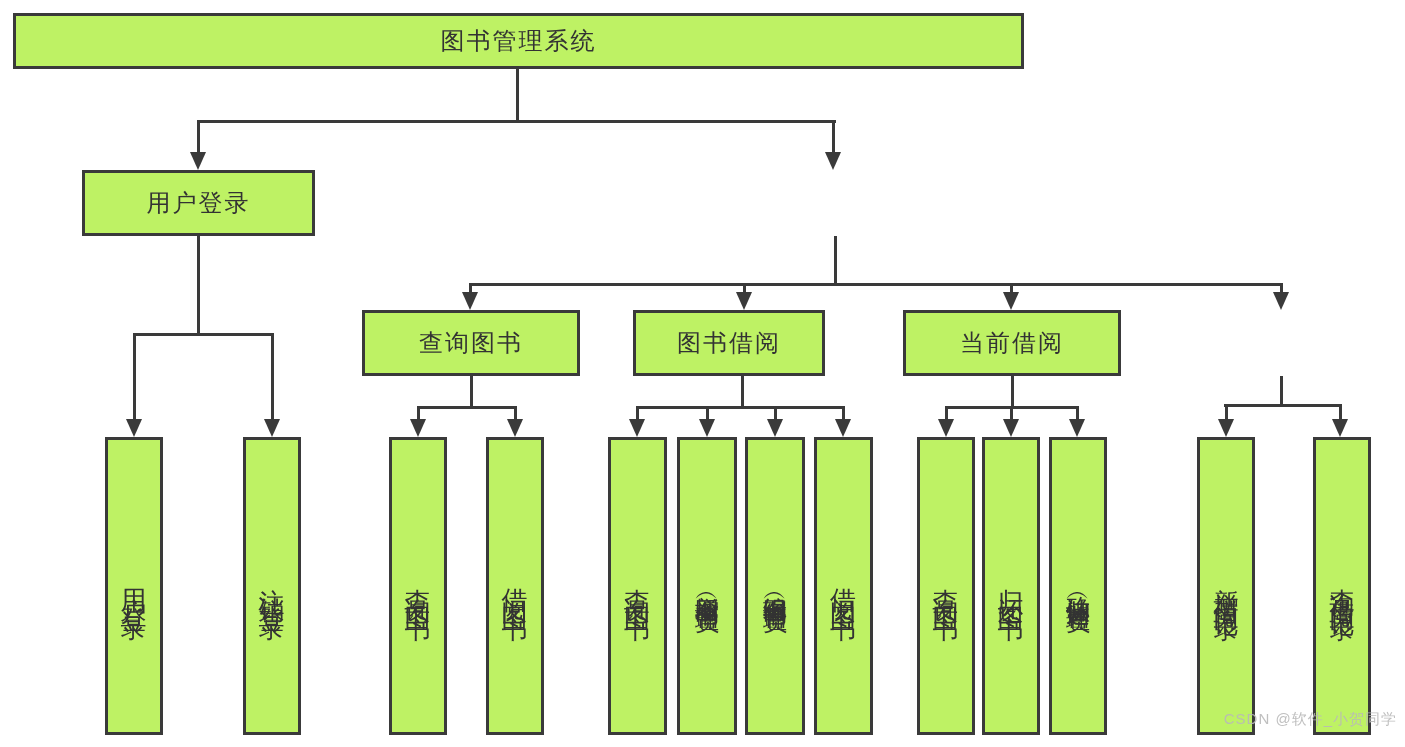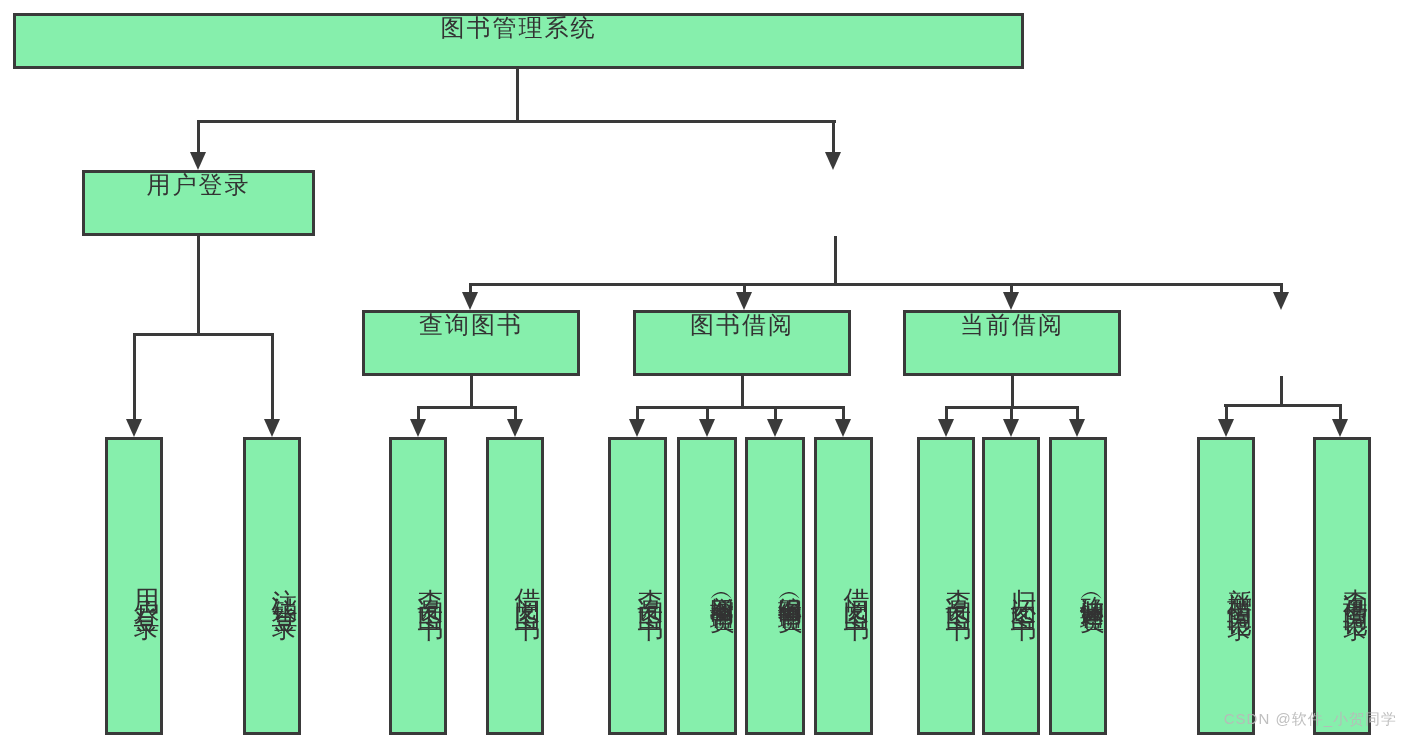--- a/index.html
+++ b/index.html
@@ -8,22 +8,22 @@
     --watermark:#b9b9b9;
     --bg:#ffffff;
   }
   html,body{margin:0;padding:0;background:var(--bg);}
   .canvas{
     position:relative;width:1405px;height:747px;background:var(--bg);
     overflow:hidden;font-family:"Liberation Sans","DejaVu Sans",sans-serif;
     color:var(--text);
   }
   .box{
-    position:absolute;background:#86efac;border:3px solid var(--line);
-    box-sizing:border-box;display:flex;align-items:flex-start;justify-content:center;
+    position:absolute;background:#bef264;border:3px solid var(--line);
+    box-sizing:border-box;display:flex;align-items:center;justify-content:center;
     color:var(--text);line-height:1;
   }
   .h{font-size:24px;letter-spacing:2px;}
   .v{writing-mode:vertical-rl;font-size:26px;letter-spacing:9px;}
   .v.long{letter-spacing:2px;font-size:24px;}
   .v.mid{letter-spacing:6px;font-size:25px;}
   .vl{position:absolute;width:3px;background:var(--line);}
   .hl{position:absolute;height:3px;background:var(--line);}
   .ar{
     position:absolute;width:0;height:0;
@@ -103,21 +103,21 @@
     <span>图书管理系统</span>
   </div>
 
   <div class="box h" style="left:82px;top:170px;width:233px;height:66px">
     <span>用户登录</span>
   </div>
 
   <div class="box h" style="left:362px;top:310px;width:218px;height:66px">
     <span>查询图书</span>
   </div>
-  <div class="box h" style="left:633px;top:310px;width:218px;height:66px">
+  <div class="box h" style="left:633px;top:310px;width:192px;height:66px">
     <span>图书借阅</span>
   </div>
   <div class="box h" style="left:903px;top:310px;width:218px;height:66px">
     <span>当前借阅</span>
   </div>
 
   <div class="box v" style="left:105px;top:437px;width:58px;height:298px">
     <span>用户登录</span>
   </div>
   <div class="box v" style="left:243px;top:437px;width:58px;height:298px">

